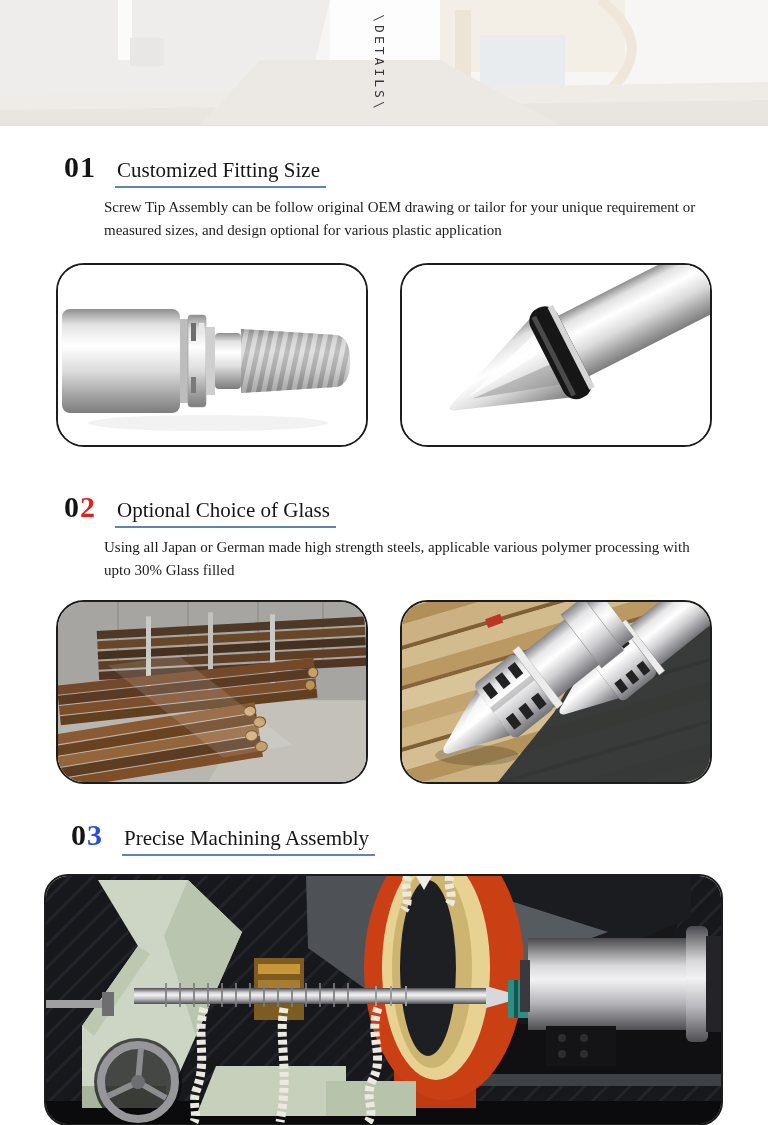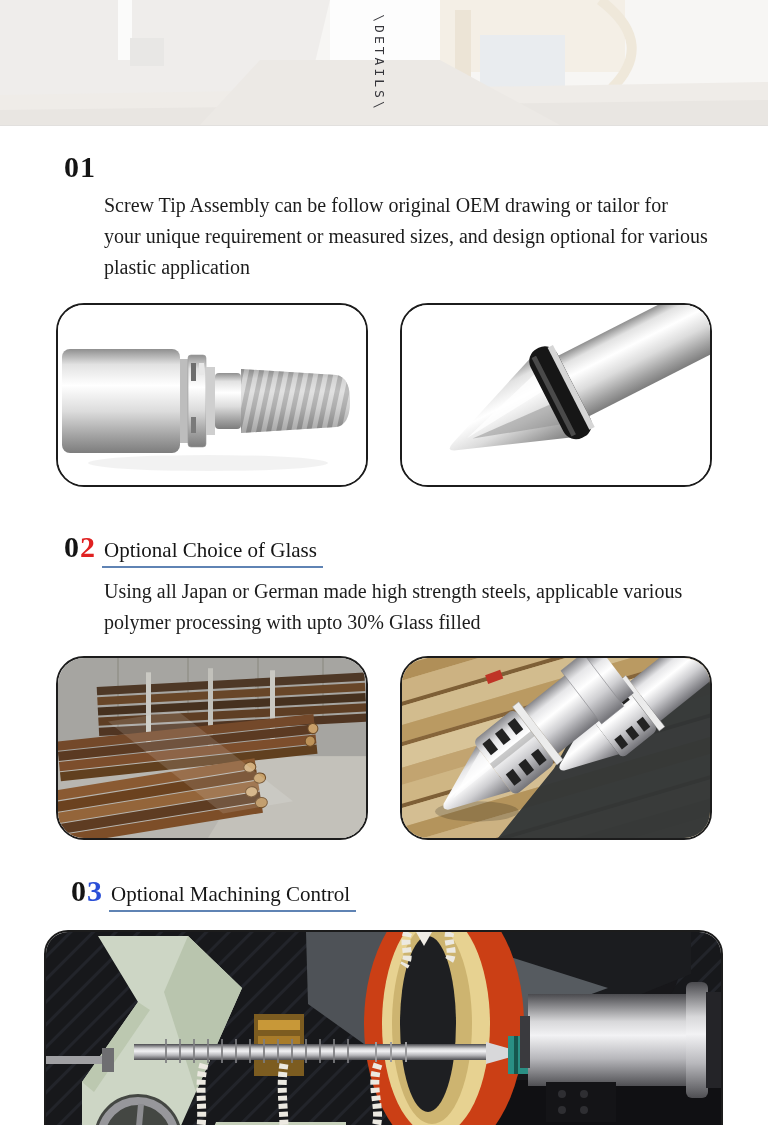--- a/index.html
+++ b/index.html
@@ -9,25 +9,25 @@
   .banner{position:relative;width:768px;height:125px;background:#f7f6f4;
           border-bottom:1px solid #e2e0de;overflow:hidden;}
   .banner svg{display:block;width:100%;height:100%;}
   .watermark{position:absolute;left:322px;top:54px;width:112px;height:18px;
              transform:rotate(90deg);
              font-family:"DejaVu Sans Mono", monospace;font-size:13px;
              letter-spacing:3px;color:#35353a;text-align:center;white-space:nowrap;}
   
   .section{padding:0 56px 0 64px;}
   .sec1{margin-top:26px;} .sec2{margin-top:45px;} .sec3{margin-top:36px;margin-left:7px;}
-  .sec-head{display:flex;align-items:baseline;gap:6px;}
+  .sec-head{display:flex;align-items:baseline;gap:19px;}
   .sec-num{font-size:30px;font-weight:bold;color:#141414;letter-spacing:1px;line-height:1;}
   .sec-title{margin:0;font-size:21px;font-weight:normal;color:#161616;
              border-bottom:2px solid #5f83b4;padding:0 6px 3px 2px;}
-  .sec-body{margin:8px 0 0 40px;font-size:20px;line-height:1.55;max-width:604px;color:#1c1c1c;}
+  .sec-body{margin:8px 0 0 40px;font-size:15px;line-height:1.55;max-width:604px;color:#1c1c1c;}
   
   .img-row{display:flex;gap:32px;margin:20px 56px 0 56px;}
   .img-frame{border:2px solid #1c1c1c;border-radius:28px;overflow:hidden;background:#ffffff;}
   .img-small{width:308px;height:180px;}
   .img-wide{width:675px;height:248px;border-radius:24px;margin:18px 0 0 44px;}
   .img-frame svg{display:block;width:100%;height:100%;}
 </style>
 </head>
 <body>
 
@@ -45,20 +45,21 @@
     <polygon points="0,95 768,82 768,112 0,120" fill="#efece8"></polygon>
     <polygon points="0,110 768,100 768,125 0,125" fill="#e9e6e2"></polygon>
     <polygon points="260,60 440,60 560,125 200,125" fill="#ece9e5"></polygon>
   </svg>
   <div class="watermark">\DETAILS\</div>
 </header>
 
 <section class="section sec1">
   <div class="sec-head">
     <span class="sec-num"><span>0</span><span style="color: rgb(20, 20, 20);">1</span></span>
+    <h2 class="sec-title">Customized Fitting Size</h2>
   </div>
   <p class="sec-body">Screw Tip Assembly can be follow original OEM drawing or tailor for your unique requirement or measured sizes, and design optional for various plastic application</p>
 </section>
 
 <div class="img-row">
   <figure class="img-frame img-small" style="margin:0">
     <svg viewBox="0 0 308 180" preserveAspectRatio="none">
       <defs>
         <linearGradient id="m1" x1="0" y1="0" x2="0" y2="1">
           <stop offset="0" stop-color="#8f8f8f"></stop>
@@ -221,21 +222,21 @@
         <rect x="144" y="58" width="96" height="56" fill="url(#m4)"></rect>
         <rect x="196" y="52" width="28" height="66" fill="url(#m4)" stroke="#8a8a8e" stroke-width="0.6"></rect>
       </g>
     </svg>
   </figure>
 </div>
 
 <section class="section sec3">
   <div class="sec-head">
     <span class="sec-num"><span>0</span><span style="color: rgb(42, 79, 215);">3</span></span>
-    <h2 class="sec-title">Optional Machining Control</h2>
+    <h2 class="sec-title">Precise Machining Assembly</h2>
   </div>
 </section>
 
 <figure class="img-frame img-wide">
   <svg viewBox="0 0 675 248" preserveAspectRatio="none">
     <defs>
       <linearGradient id="mv" x1="0" y1="0" x2="0" y2="1">
         <stop offset="0" stop-color="#4a4a4e"></stop>
           <stop offset="0.3" stop-color="#d8d8da"></stop>
         <stop offset="0.45" stop-color="#f2f2f4"></stop>

